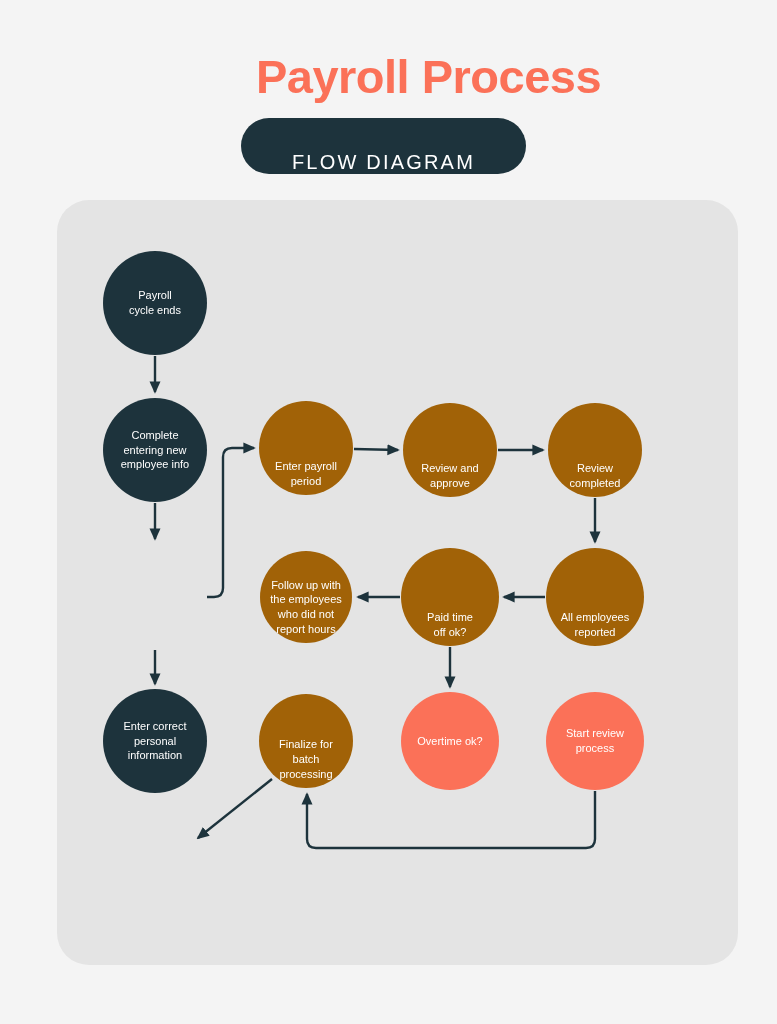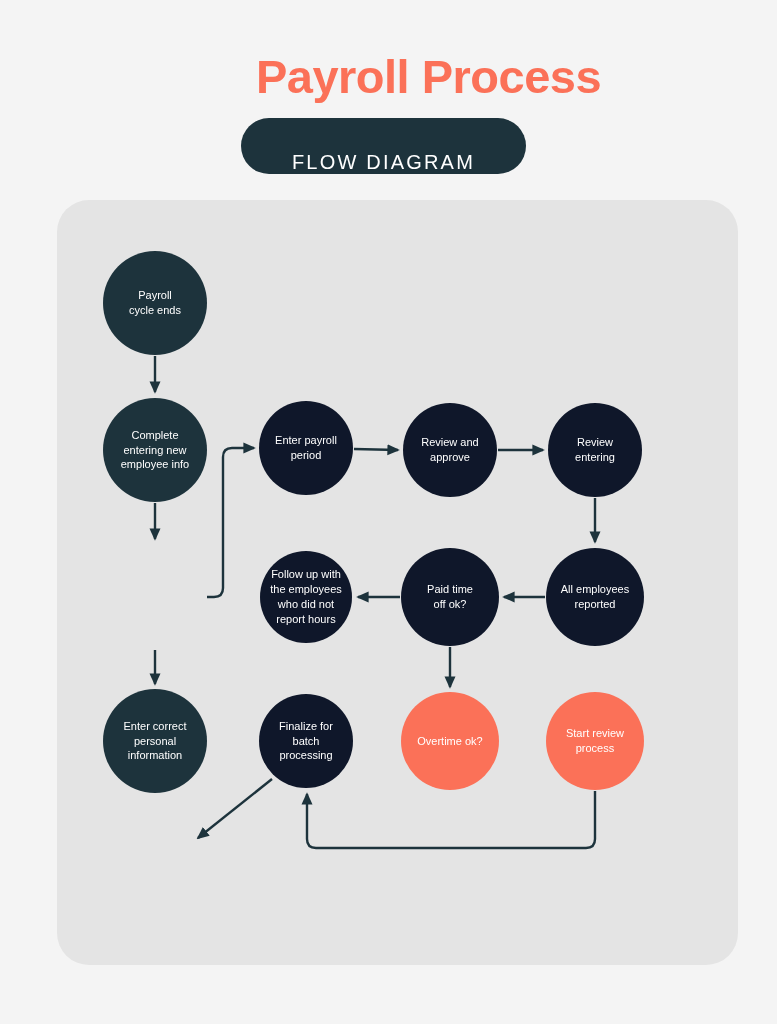--- a/index.html
+++ b/index.html
@@ -90,21 +90,21 @@
     justify-content: center;
     text-align: center;
     box-sizing: border-box;
     color: #ffffff;
     font-size: 11px;
     line-height: 1.35;
     padding: 6px;
   }
   .node .label { display: block; white-space: pre-line; }
   .node.dark   { background: #1d333c; }
-  .node.teal   { background: #0f172a; }
+  .node.teal   { background: #a16207; align-items: flex-end; }
   .node.coral  { background: #fb7158; }
 </style>
 </head>
 <body>
 
 <div id="page">
 
   <div class="title">Payroll Process</div>
 
   <div class="subtitle-pill">
@@ -155,21 +155,21 @@
     <div class="node teal" style="left:259px;top:401px;width:94px;height:94px;">
       <span class="label">Enter payroll
 period</span>
     </div>
     <div class="node teal" style="left:403px;top:403px;width:94px;height:94px;">
       <span class="label">Review and
 approve</span>
     </div>
     <div class="node teal" style="left:548px;top:403px;width:94px;height:94px;">
       <span class="label">Review
-entering</span>
+completed</span>
     </div>
 
     <div class="node teal" style="left:546px;top:548px;width:98px;height:98px;">
       <span class="label">All employees
 reported</span>
     </div>
     <div class="node teal" style="left:401px;top:548px;width:98px;height:98px;">
       <span class="label">Paid time
 off ok?</span>
     </div>

